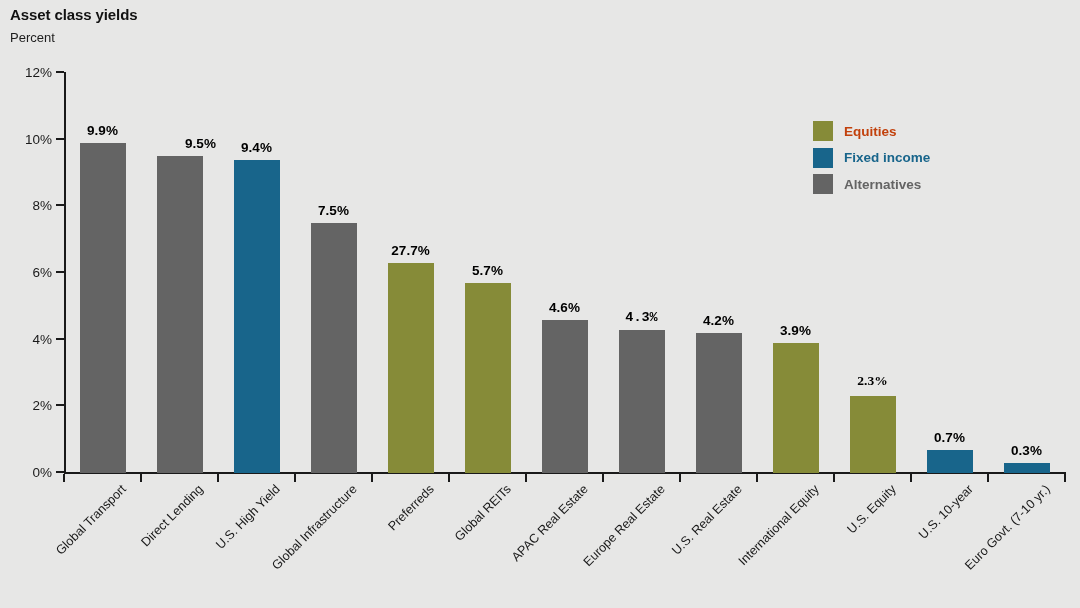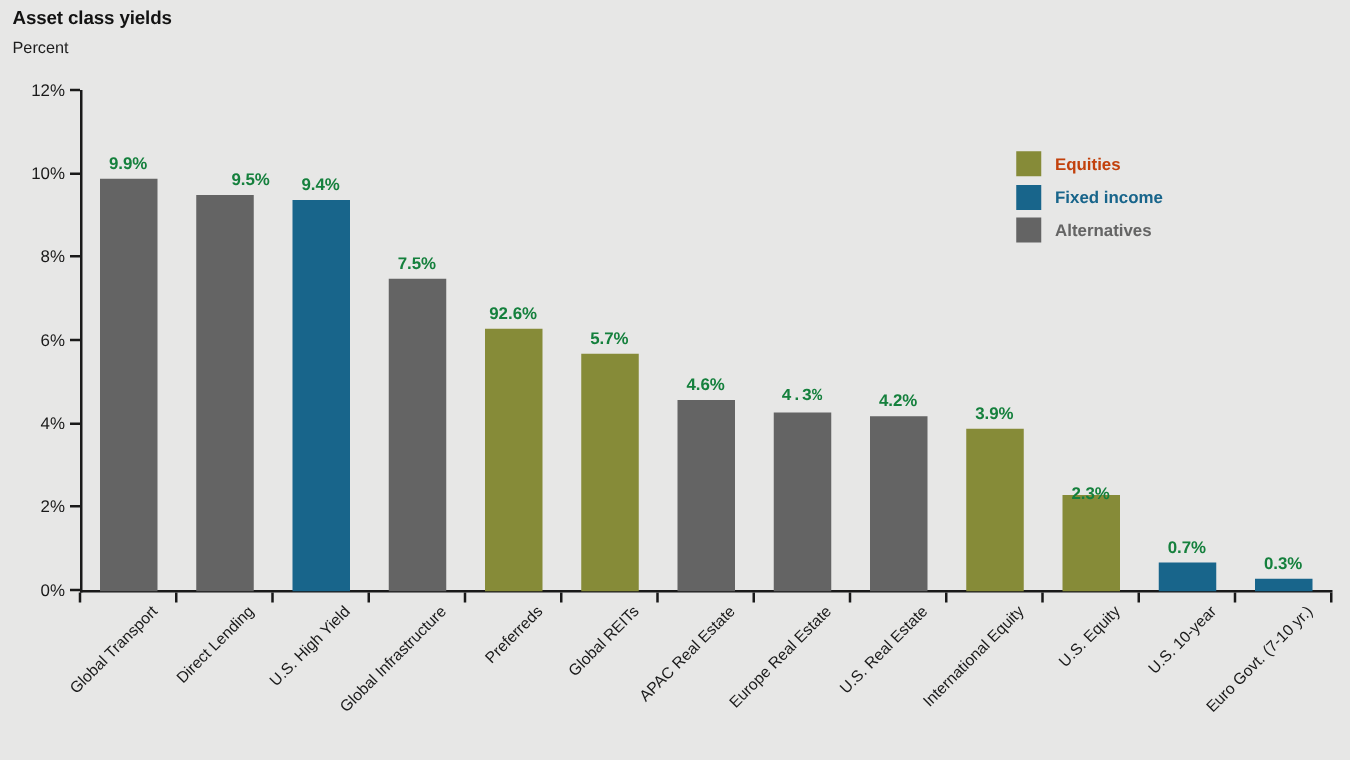--- a/index.html
+++ b/index.html
@@ -100,21 +100,21 @@
     position: absolute;
     bottom: 0;
     height: 401px;
   }
   .bar-value {
     position: absolute;
     width: 100%;
     text-align: center;
     font-size: 13.5px;
     font-weight: bold;
-    color: #15803d;
+    color: #000000;
     white-space: nowrap;
   }
 
   
   .x-label {
     position: absolute;
     top: 482px;
     font-size: 12.6px;
     color: #1a1a1a;
     white-space: nowrap;
@@ -201,21 +201,21 @@
       <div class="bar-wrap" style="left: 169.5px; width: 46px;">
         <div class="bar" title="U.S. High Yield: 9.4%" style="height: 313.333px; width: 46px; background: rgb(24, 101, 139);"></div>
         <div class="bar-value" style="bottom: 318.333px;">9.4%</div>
       </div>
       <div class="bar-wrap" style="left: 246.5px; width: 46px;">
         <div class="bar" title="Global Infrastructure: 7.5%" style="height: 250px; width: 46px; background: rgb(100, 100, 100);"></div>
         <div class="bar-value" style="bottom: 255px;">7.5%</div>
       </div>
       <div class="bar-wrap" style="left: 323.5px; width: 46px;">
         <div class="bar" title="Preferreds: 6.3%" style="height: 210px; width: 46px; background: rgb(134, 139, 56);"></div>
-        <div class="bar-value" style="bottom: 215px;">92.6%</div>
+        <div class="bar-value" style="bottom: 215px;">27.7%</div>
       </div>
       <div class="bar-wrap" style="left: 400.5px; width: 46px;">
         <div class="bar" title="Global REITs: 5.7%" style="height: 190px; width: 46px; background: rgb(134, 139, 56);"></div>
         <div class="bar-value" style="bottom: 195px;">5.7%</div>
       </div>
       <div class="bar-wrap" style="left: 477.5px; width: 46px;">
         <div class="bar" title="APAC Real Estate: 4.6%" style="height: 153.333px; width: 46px; background: rgb(100, 100, 100);"></div>
         <div class="bar-value" style="bottom: 158.333px;">4.6%</div>
       </div>
       <div class="bar-wrap" style="left: 554.5px; width: 46px;">
@@ -225,21 +225,21 @@
       <div class="bar-wrap" style="left: 631.5px; width: 46px;">
         <div class="bar" title="U.S. Real Estate: 4.2%" style="height: 140px; width: 46px; background: rgb(100, 100, 100);"></div>
         <div class="bar-value" style="bottom: 145px;">4.2%</div>
       </div>
       <div class="bar-wrap" style="left: 708.5px; width: 46px;">
         <div class="bar" title="International Equity: 3.9%" style="height: 130px; width: 46px; background: rgb(134, 139, 56);"></div>
         <div class="bar-value" style="bottom: 135px;">3.9%</div>
       </div>
       <div class="bar-wrap" style="left: 785.5px; width: 46px;">
         <div class="bar" title="U.S. Equity: 2.3%" style="height: 76.6667px; width: 46px; background: rgb(134, 139, 56);"></div>
-        <div class="bar-value" style="bottom: 71px;">2.3%</div>
+        <div class="bar-value" style="bottom: 84px; font-family: Liberation Serif, serif;">2.3%</div>
       </div>
       <div class="bar-wrap" style="left: 862.5px; width: 46px;">
         <div class="bar" title="U.S. 10-year: 0.7%" style="height: 23.3333px; width: 46px; background: rgb(24, 101, 139);"></div>
         <div class="bar-value" style="bottom: 28.3333px;">0.7%</div>
       </div>
       <div class="bar-wrap" style="left: 939.5px; width: 46px;">
         <div class="bar" title="Euro Govt. (7-10 yr.): 0.3%" style="height: 10px; width: 46px; background: rgb(24, 101, 139);"></div>
         <div class="bar-value" style="bottom: 15px;">0.3%</div>
       </div>
     </div>

